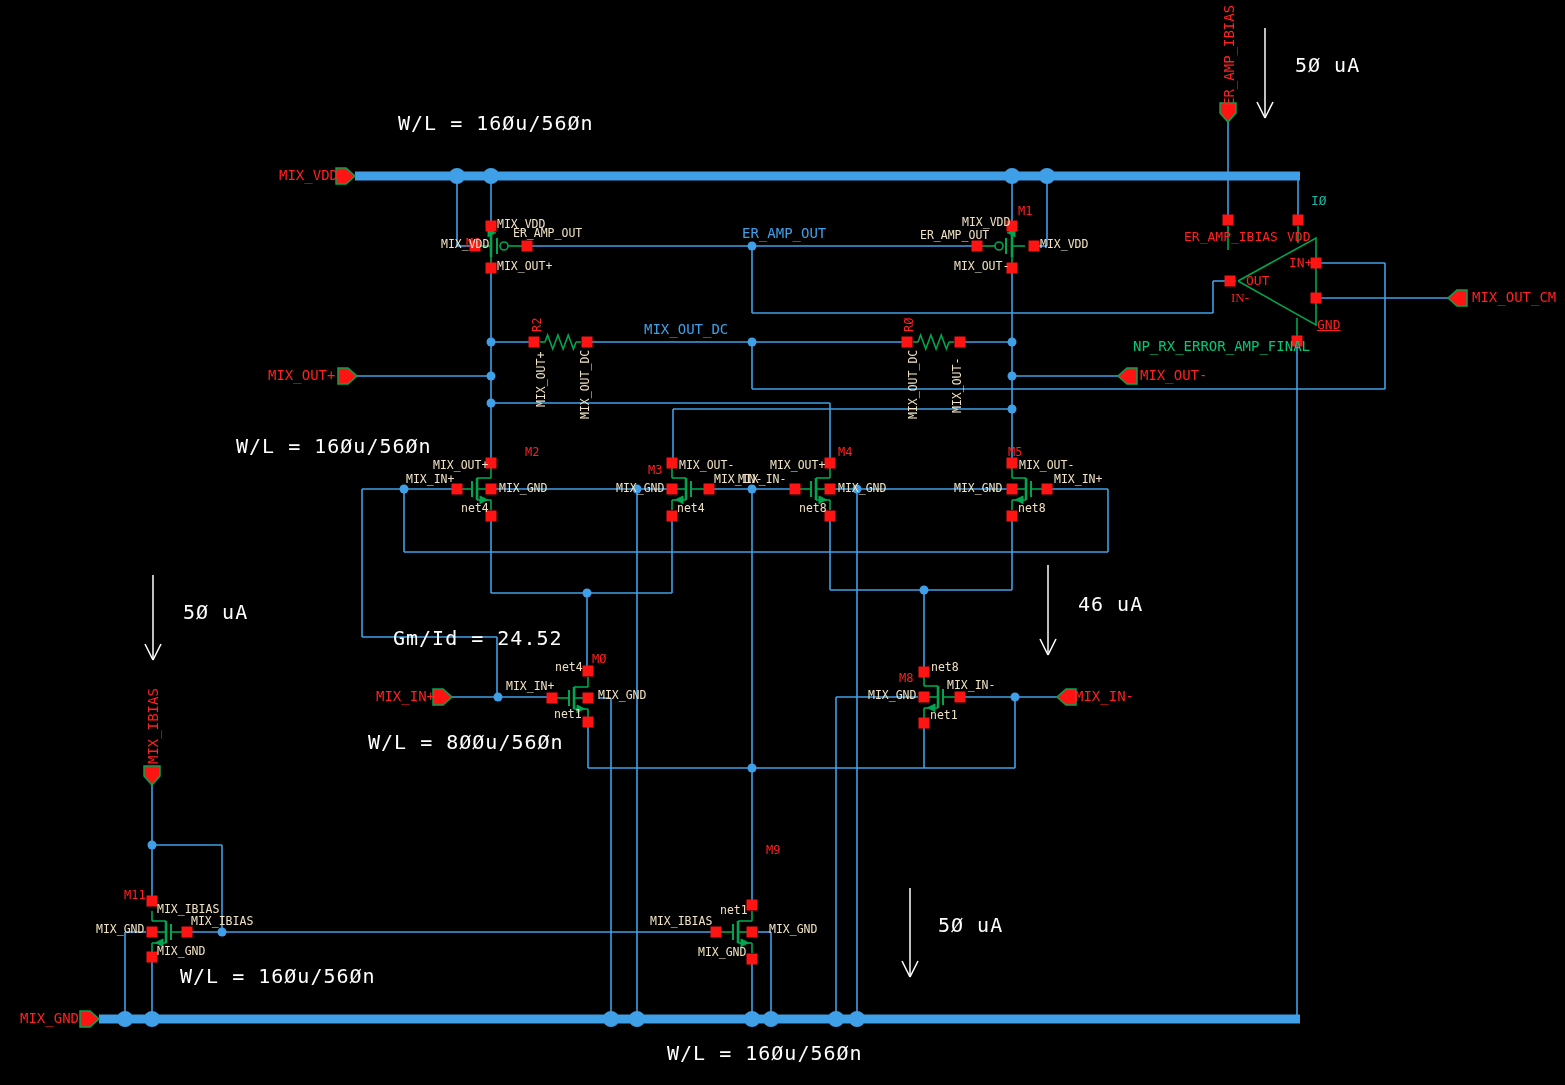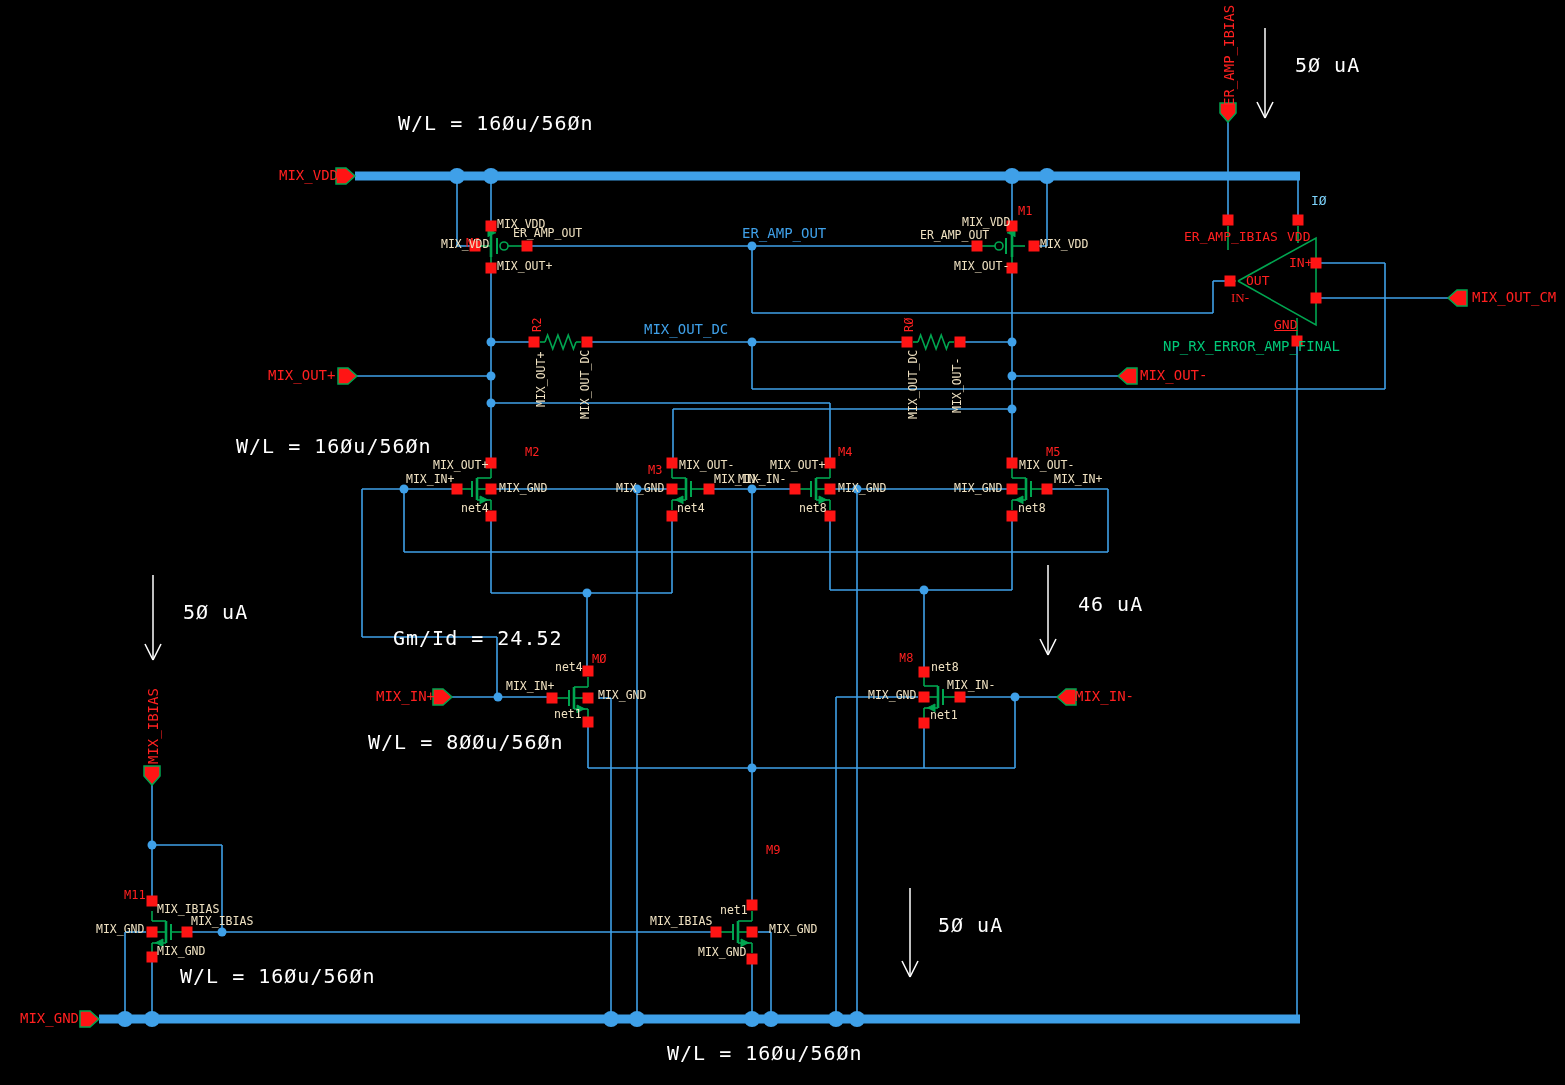--- a/index.html
+++ b/index.html
@@ -7,21 +7,21 @@
          font-family:"DejaVu Sans Mono",monospace;}
   #cv{position:absolute;left:0;top:0;}
   .lbl{position:absolute;white-space:pre;line-height:1;}
   .rot{transform:rotate(-90deg);transform-origin:0 0;}
   .ann{font-size:20px;color:#ffffff;letter-spacing:1px;}
   .pin{font-size:14px;color:#ff2020;}
   .tl{font-size:11.5px;color:#f0e2c2;}
   .ref{font-size:12px;color:#ff2020;}
   .net{font-size:14px;color:#3fa0e8;}
   .amppin{font-size:13px;color:#ff2020;}
-  .inst{font-size:13px;color:#7dd3fc;}
+  .inst{font-size:13px;color:#14b8a6;}
   .ampname{font-size:14px;color:#00c878;}
 </style>
 </head>
 <body>
 
 <div id="stage">
     <svg width="1565" height="1085" id="cv">
       <line x1="355" y1="176" x2="1300" y2="176" stroke="#3fa0e8" stroke-width="9"></line>
       <line x1="99" y1="1019" x2="1300" y2="1019" stroke="#3fa0e8" stroke-width="9"></line>
       <line x1="457" y1="176" x2="457" y2="246" stroke="#3fa0e8" stroke-width="1.6"></line>
@@ -317,33 +317,33 @@
     <span class="lbl pin" style="left: 1140px; top: 368px;">MIX_OUT-</span>
     <span class="lbl pin" style="left: 1075px; top: 689px;">MIX_IN-</span>
     <span class="lbl pin" style="left: 1472px; top: 290px;">MIX_OUT_CM</span>
     <span class="lbl pin rot" style="left: 1222px; top: 106px;">ER_AMP_IBIAS</span>
     <span class="lbl pin rot" style="left: 146px; top: 764px;">MIX_IBIAS</span>
     <span class="lbl amppin" style="left: 1184px; top: 230px;">ER_AMP_IBIAS</span>
     <span class="lbl amppin" style="left: 1287px; top: 230px;">VDD</span>
     <span class="lbl amppin" style="left: 1289px; top: 256px;">IN+</span>
     <span class="lbl amppin" style="left: 1246px; top: 274px;">OUT</span>
     <span class="lbl amppin" style="left: 1231px; top: 291px; font-family: Liberation Serif, serif;">IN-</span>
-    <span class="lbl amppin" style="left: 1274px; top: 318px; text-decoration: underline;">GND</span>
+    <span class="lbl amppin" style="left: 1317px; top: 318px; text-decoration: underline;">GND</span>
     <span class="lbl inst" style="left: 1311px; top: 194px;">IØ</span>
-    <span class="lbl ampname" style="left: 1163px; top: 339px;">NP_RX_ERROR_AMP_FINAL</span>
+    <span class="lbl ampname" style="left: 1133px; top: 339px;">NP_RX_ERROR_AMP_FINAL</span>
     <span class="lbl net" style="left: 742px; top: 226px;">ER_AMP_OUT</span>
     <span class="lbl net" style="left: 644px; top: 322px;">MIX_OUT_DC</span>
     <span class="lbl ref" style="left: 466px; top: 205px; margin-top: 32px;">M6</span>
     <span class="lbl ref" style="left: 1018px; top: 205px;">M1</span>
     <span class="lbl ref" style="left: 497px; top: 446px; margin-left: 28px;">M2</span>
     <span class="lbl ref" style="left: 648px; top: 464px;">M3</span>
     <span class="lbl ref" style="left: 838px; top: 446px;">M4</span>
-    <span class="lbl ref" style="left: 1024px; top: 446px; padding-left: 22px;">M5</span>
+    <span class="lbl ref" style="left: 986px; top: 446px; padding-left: 22px;">M5</span>
     <span class="lbl ref" style="left: 592px; top: 653px;">MØ</span>
-    <span class="lbl ref" style="left: 899px; top: 653px; font-family: Liberation Mono, monospace;">M8</span>
+    <span class="lbl ref" style="left: 899px; top: 672px;">M8</span>
     <span class="lbl ref" style="left: 766px; top: 844px;">M9</span>
     <span class="lbl ref" style="left: 124px; top: 889px;">M11</span>
     <span class="lbl ref rot" style="left: 531px; top: 332px;">R2</span>
     <span class="lbl ref rot" style="left: 903px; top: 332px;">RØ</span>
     <span class="lbl tl" style="left: 497px; top: 219px;">MIX_VDD</span>
     <span class="lbl tl" style="left: 441px; top: 239px;">MIX_VDD</span>
     <span class="lbl tl" style="left: 513px; top: 228px;">ER_AMP_OUT</span>
     <span class="lbl tl" style="left: 497px; top: 261px;">MIX_OUT+</span>
     <span class="lbl tl" style="left: 962px; top: 217px;">MIX_VDD</span>
     <span class="lbl tl" style="left: 920px; top: 230px;">ER_AMP_OUT</span>

